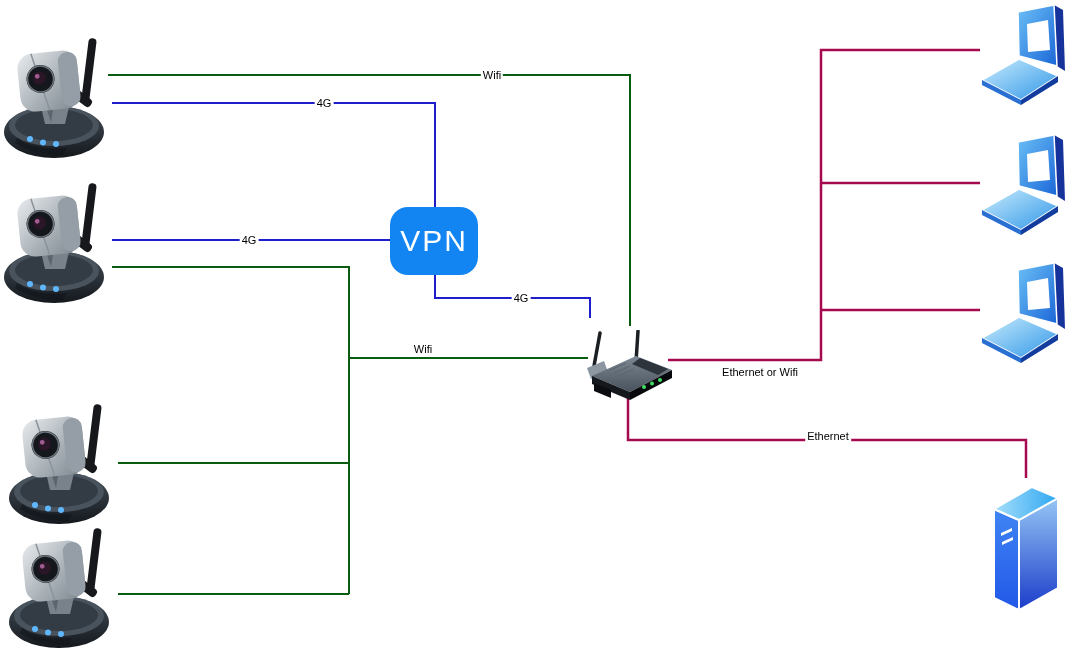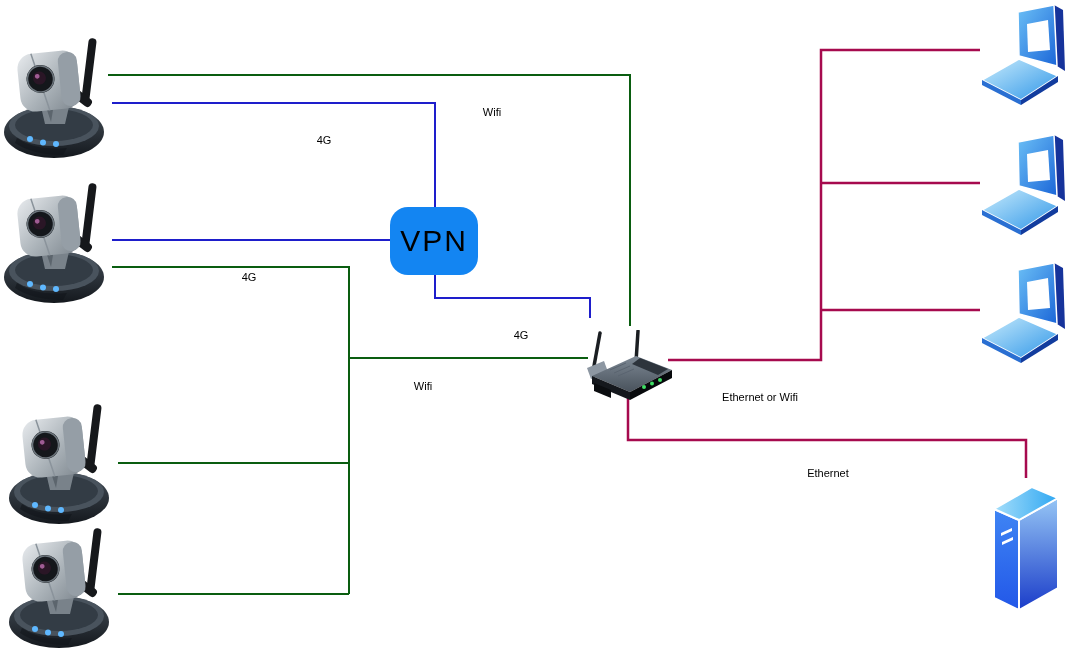--- a/index.html
+++ b/index.html
@@ -9,28 +9,28 @@
     background:#ffffff;
     font-family:"Liberation Sans", sans-serif;
     overflow:hidden;
   }
   #edges{position:absolute;left:0;top:0;z-index:1;}
   .node{position:absolute;z-index:2;}
   .edge-label{
     position:absolute;z-index:3;
     transform:translate(-50%,-50%);
     font-size:11px;line-height:13px;color:#000;
-    background:#ffffff;padding:0 2px;white-space:nowrap;margin-top:37px;
+    background:#ffffff;padding:0 2px;white-space:nowrap;
   }
   .edge-label.above{background:transparent;}
   #vpn-node{
     position:absolute;left:390px;top:207px;width:88px;height:68px;z-index:2;
     background:#1385f2;border-radius:18px;
     display:flex;align-items:center;justify-content:center;
-    color:#000000;font-size:30px;font-weight:500;letter-spacing:2px;
+    color:#ffffff;font-size:30px;font-weight:500;letter-spacing:2px;
   }
 </style>
 </head>
 <body>
 
 <div id="canvas">
 
   <svg width="0" height="0" style="position:absolute" aria-hidden="true">
     <defs>
       <linearGradient id="camBase" x1="0" y1="0" x2="0" y2="1">
@@ -180,16 +180,16 @@
 
   <svg class="node" style="left:988px;top:476px;width:76px;height:136px">
       <use href="#ic-server"></use>
     </svg>
 
   <div class="edge-label" style="left:492px;top:75px">Wifi</div>
   <div class="edge-label" style="left:324px;top:103px">4G</div>
   <div class="edge-label" style="left:249px;top:240px">4G</div>
   <div class="edge-label above" style="left:423px;top:349px">Wifi</div>
   <div class="edge-label" style="left:521px;top:298px">4G</div>
-  <div class="edge-label" style="left:760px;top:360px">Ethernet or Wifi</div>
+  <div class="edge-label" style="left:760px;top:372px">Ethernet or Wifi</div>
   <div class="edge-label" style="left:828px;top:436px">Ethernet</div>
 
 </div>
 
 </body></html>

